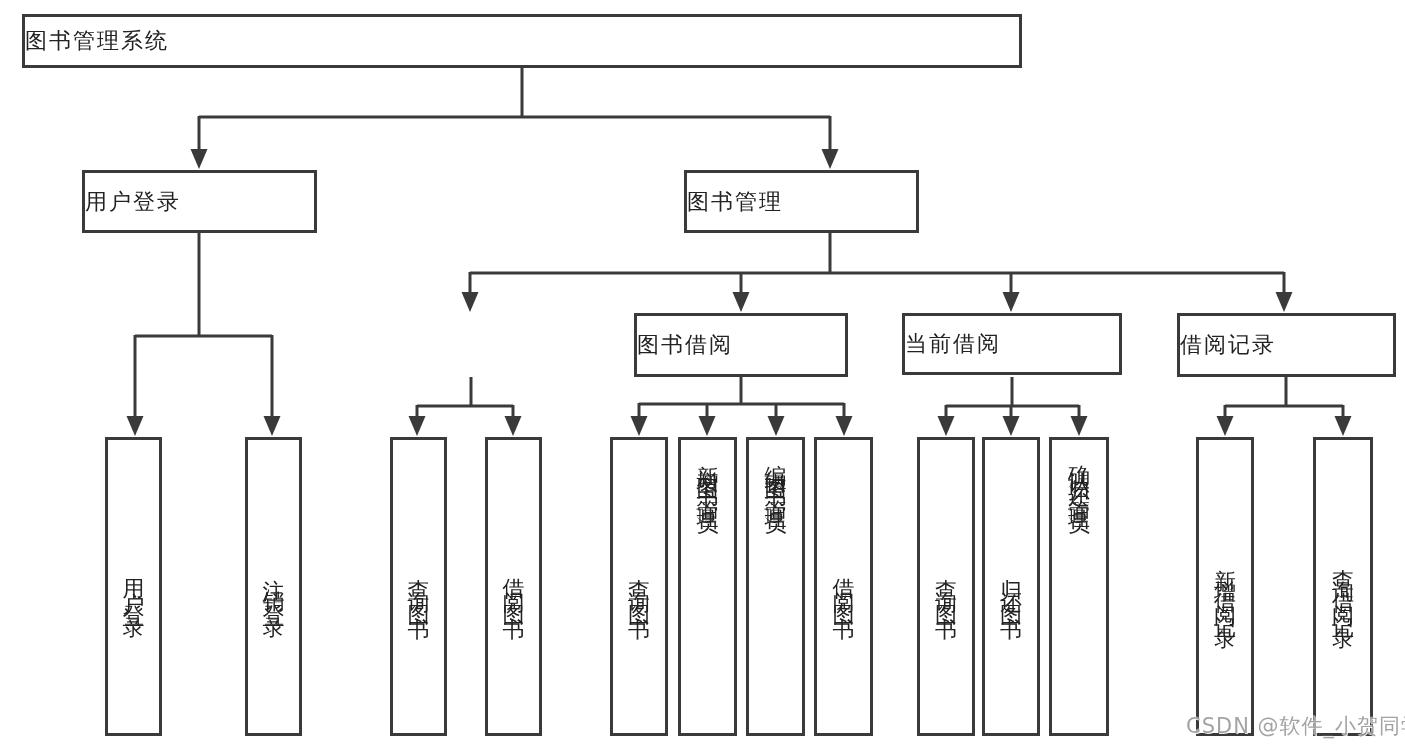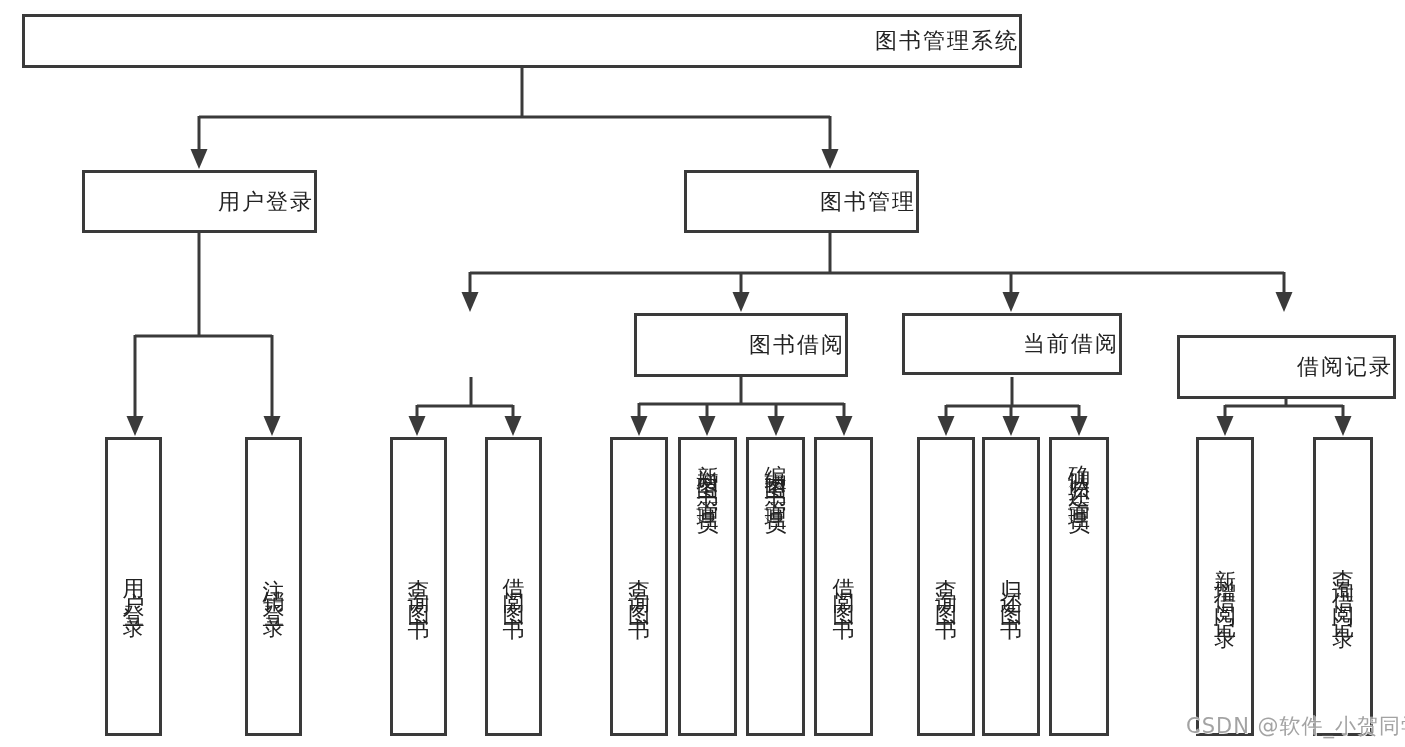--- a/index.html
+++ b/index.html
@@ -21,21 +21,21 @@
     top: 0;
     z-index: 1;
   }
   .node {
     position: absolute;
     box-sizing: border-box;
     border: 3px solid #3a3a3a;
     background: #ffffff;
     display: flex;
     align-items: center;
-    justify-content: flex-end;
+    justify-content: flex-start;
     z-index: 2;
     color: #222222;
   }
   .node.h span {
     font-size: 22px;
     letter-spacing: 2px;
     white-space: nowrap;
   }
   .node.root span {
     font-size: 22px;
@@ -156,21 +156,21 @@
   <div class="node h" style="left:684px; top:170px; width:235px; height:63px;">
     <span>图书管理</span>
   </div>
 
   <div class="node h" style="left:634px; top:313px; width:214px; height:64px;">
     <span>图书借阅</span>
   </div>
   <div class="node h" style="left:902px; top:313px; width:220px; height:62px;">
     <span>当前借阅</span>
   </div>
-  <div class="node h" style="left:1177px; top:313px; width:219px; height:64px;margin-top:22px;">
+  <div class="node h" style="left:1177px; top:313px; width:219px; height:64px;">
     <span>借阅记录</span>
   </div>
 
   <div class="node v" style="left:105px; top:437px; width:57px; height:299px;">
     <span class="vtext">用户登录</span>
   </div>
   <div class="node v" style="left:245px; top:437px; width:57px; height:299px;">
     <span class="vtext">注销登录</span>
   </div>
 

